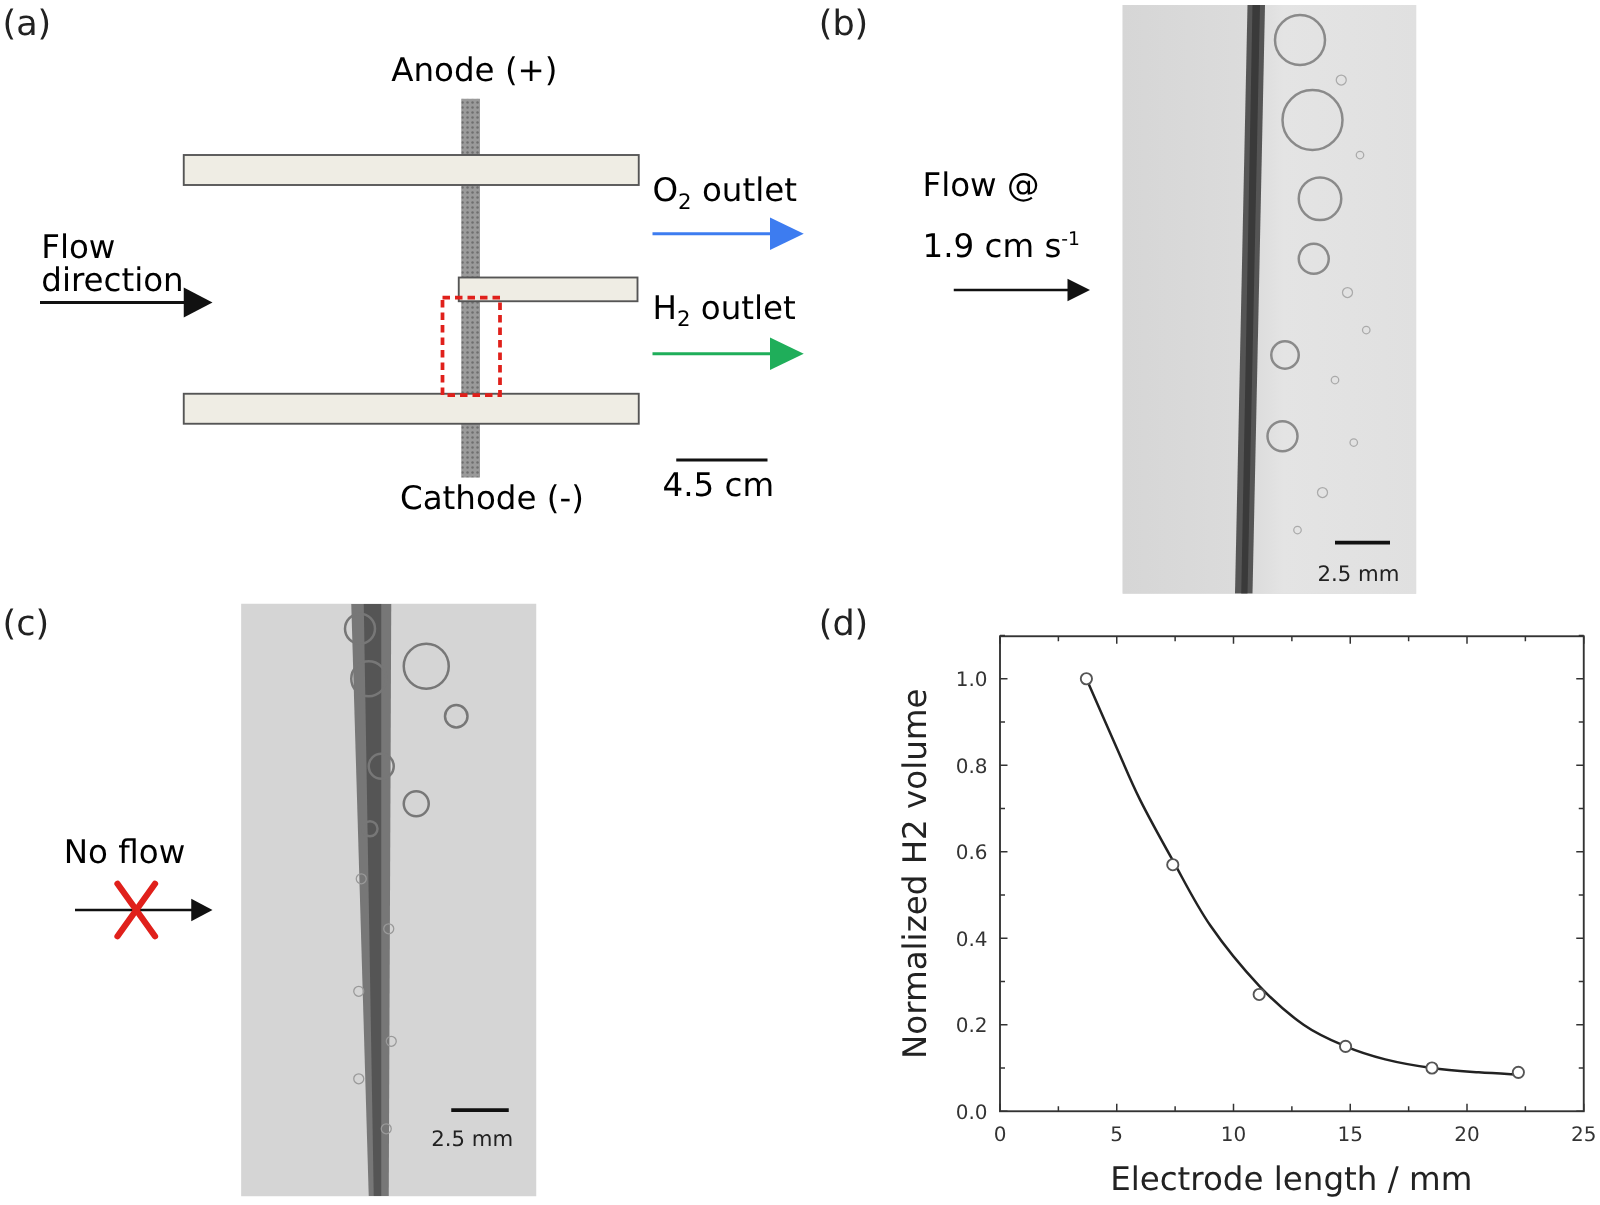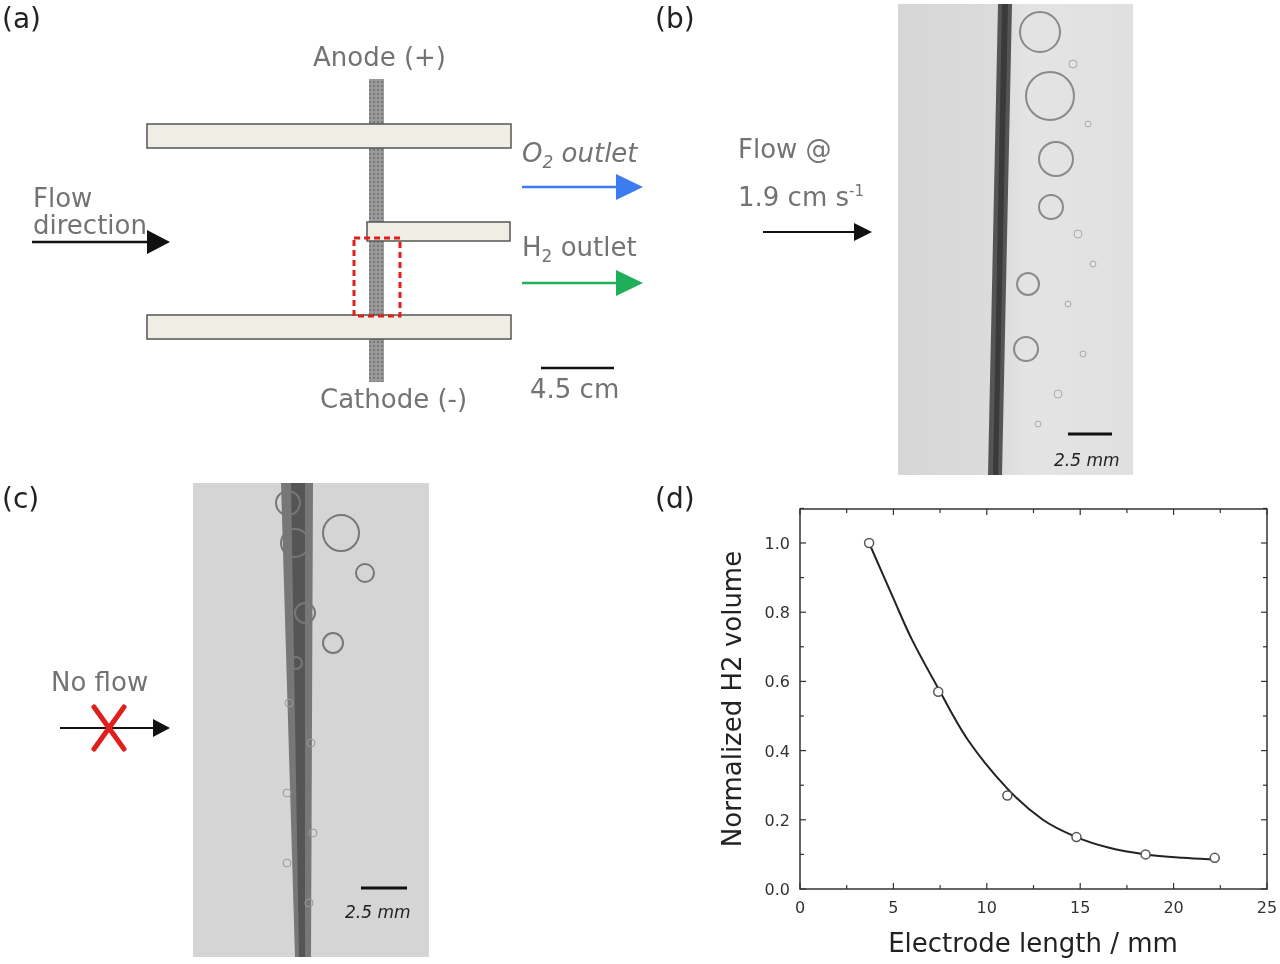--- a/index.html
+++ b/index.html
@@ -1,21 +1,21 @@
 <!DOCTYPE html>
 <html><head>
 <meta charset="utf-8">
 <style>
   html, body { margin:0; padding:0; background:#ffffff; }
   body { width:1280px; height:964px; position:relative; overflow:hidden;
          font-family:"DejaVu Sans", "Liberation Sans", sans-serif; color:#1a1a1a; }
   .abs { position:absolute; }
   .panel-label { font-size:28px; color:#222; }
-  .lbl { font-size:26px; color:#737373; white-space:nowrap; }
-  .lbl-sm { font-size:17px; color:#222; white-space:nowrap;font-style:italic; }
+  .lbl { font-size:26px; color:#000000; white-space:nowrap; }
+  .lbl-sm { font-size:17px; color:#222; white-space:nowrap; }
   svg { position:absolute; left:0; top:0; }
   .photo { position:absolute; overflow:hidden; }
 </style>
 </head>
 <body>
 
 <div class="abs panel-label" style="left:2px; top:2px;">(a)</div>
 
 <svg width="680" height="440">
 
@@ -42,21 +42,21 @@
   <line x1="522" y1="283" x2="620" y2="283" stroke="#1fae5a" stroke-width="2.5"></line>
   <polygon points="616,270 643,283 616,296" fill="#1fae5a"></polygon>
 
   <line x1="541" y1="368" x2="614" y2="368" stroke="#111" stroke-width="2.5"></line>
 </svg>
 
 <div class="abs lbl" style="left:313px; top:42px;">Anode (+)</div>
 <div class="abs lbl" style="left:307px; top:384px;margin-left:13px;">Cathode (-)</div>
 <div class="abs lbl" style="left:33px; top:148px;margin-top:35px;">Flow</div>
 <div class="abs lbl" style="left:33px; top:210px;">direction</div>
-<div class="abs lbl" style="left:522px; top:138px;font-style:italic;">
+<div class="abs lbl" style="left:522px; top:138px;">
   <span>O</span><sub style="font-size:17px;">2</sub><span> outlet</span>
 </div>
 <div class="abs lbl" style="left:522px; top:232px;">
   <span>H</span><sub style="font-size:17px;">2</sub><span> outlet</span>
 </div>
 <div class="abs lbl" style="left:530px; top:374px;">4.5 cm</div>
 
 <div class="abs panel-label" style="left:655px; top:2px;">(b)</div>
 <div class="abs lbl" style="left:738px; top:134px;">Flow @</div>
 <div class="abs lbl" style="left:738px; top:182px;">

